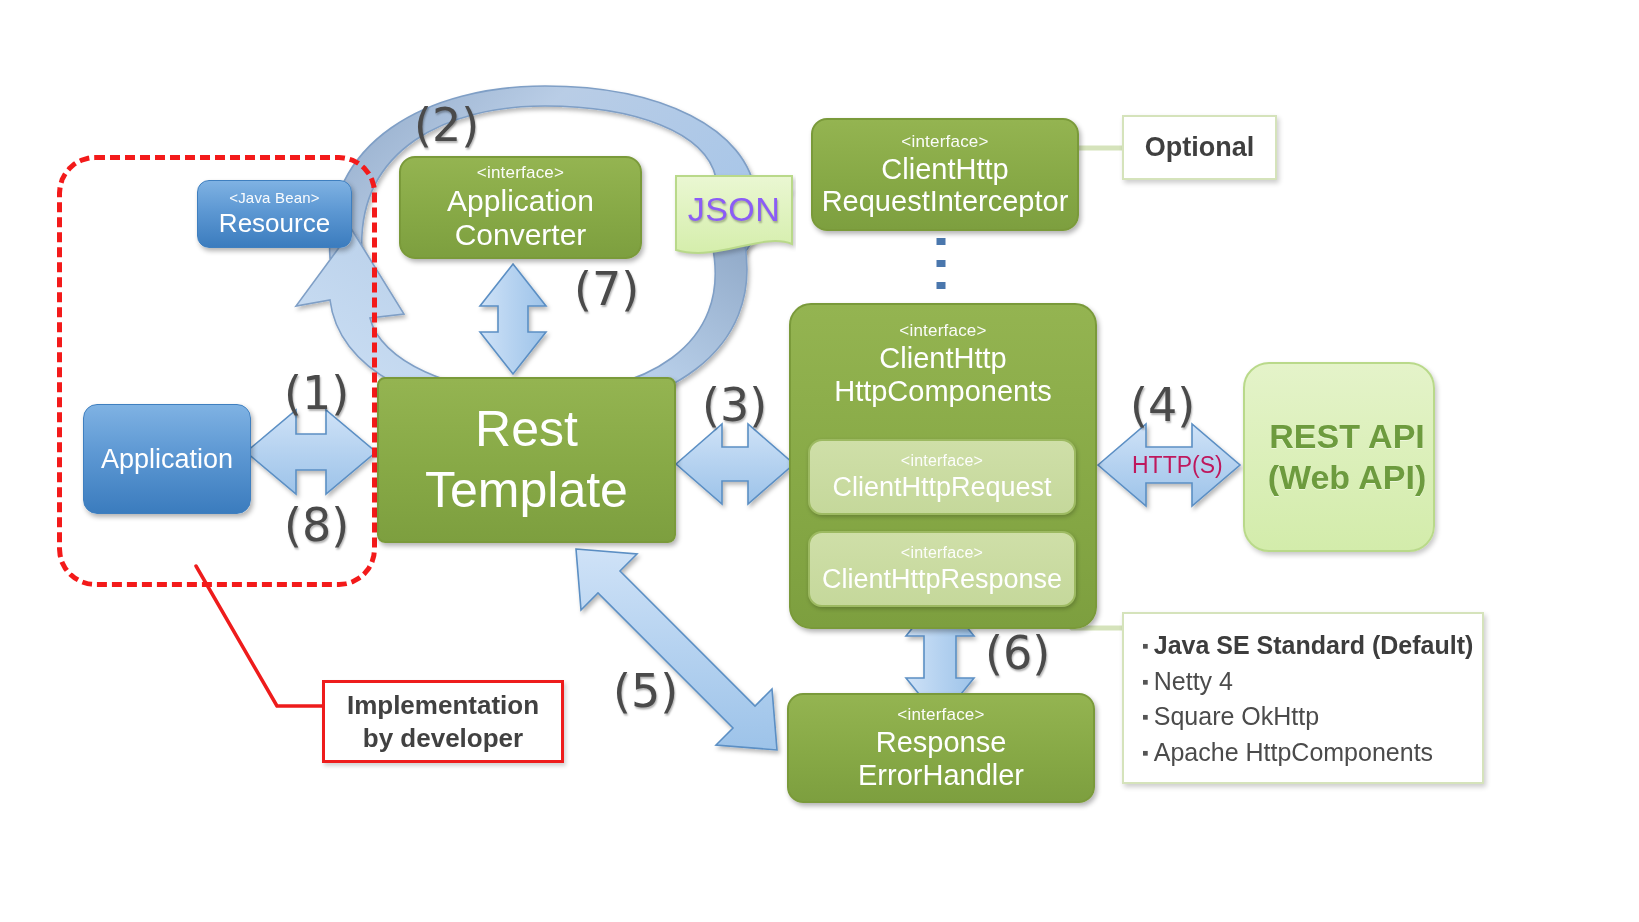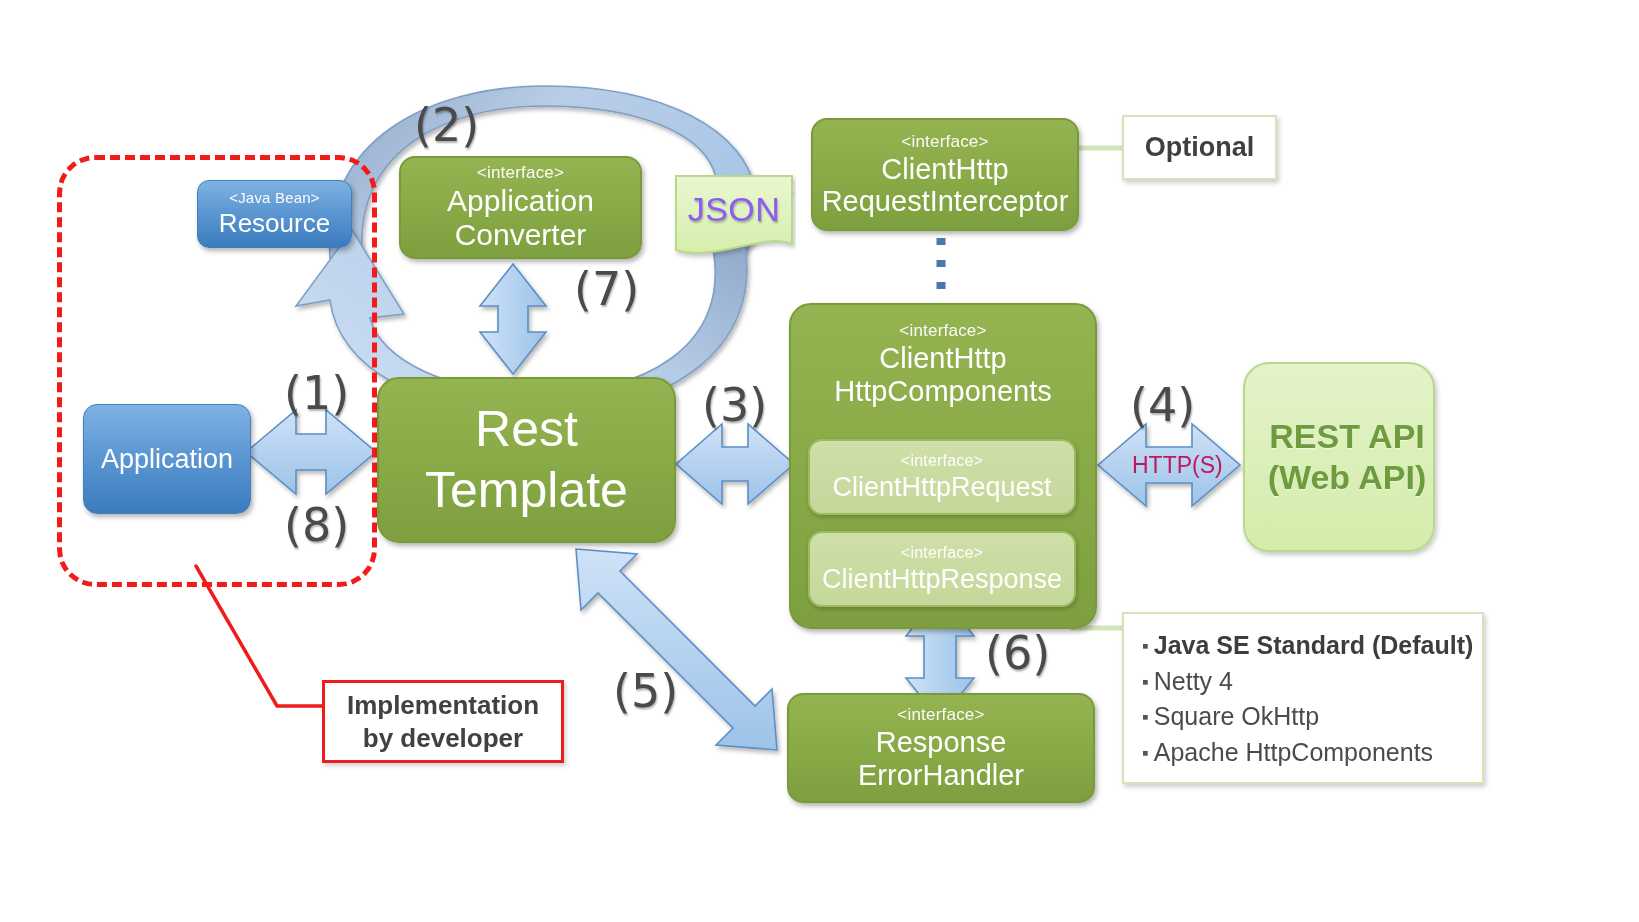--- a/index.html
+++ b/index.html
@@ -225,21 +225,21 @@
     <span class="nm" style="font-size:29px;">
       <span>ClientHttp</span>
       <span class="l2">RequestInterceptor</span>
     </span>
   </div>
 
   <div class="node blue" style="left:83px;top:404px;width:168px;height:110px;border-radius:14px;">
     <span class="nm" style="font-size:27px;">Application</span>
   </div>
 
-  <div class="node green" style="left:377px;top:377px;width:299px;height:166px;border-radius:22px;">
+  <div class="node green" style="left:377px;top:377px;width:299px;height:166px;border-radius:8px;">
     <span class="nm" style="font-size:50px;line-height:1.22;">
       <span>Rest</span>
       <span class="l2">Template</span>
     </span>
   </div>
 
   <div class="node green" style="left:789px;top:303px;width:308px;height:326px;border-radius:22px;
               justify-content:flex-start;padding-top:16px;">
     <span class="stereo">&lt;interface&gt;</span>
     <span class="nm" style="font-size:29px;">

